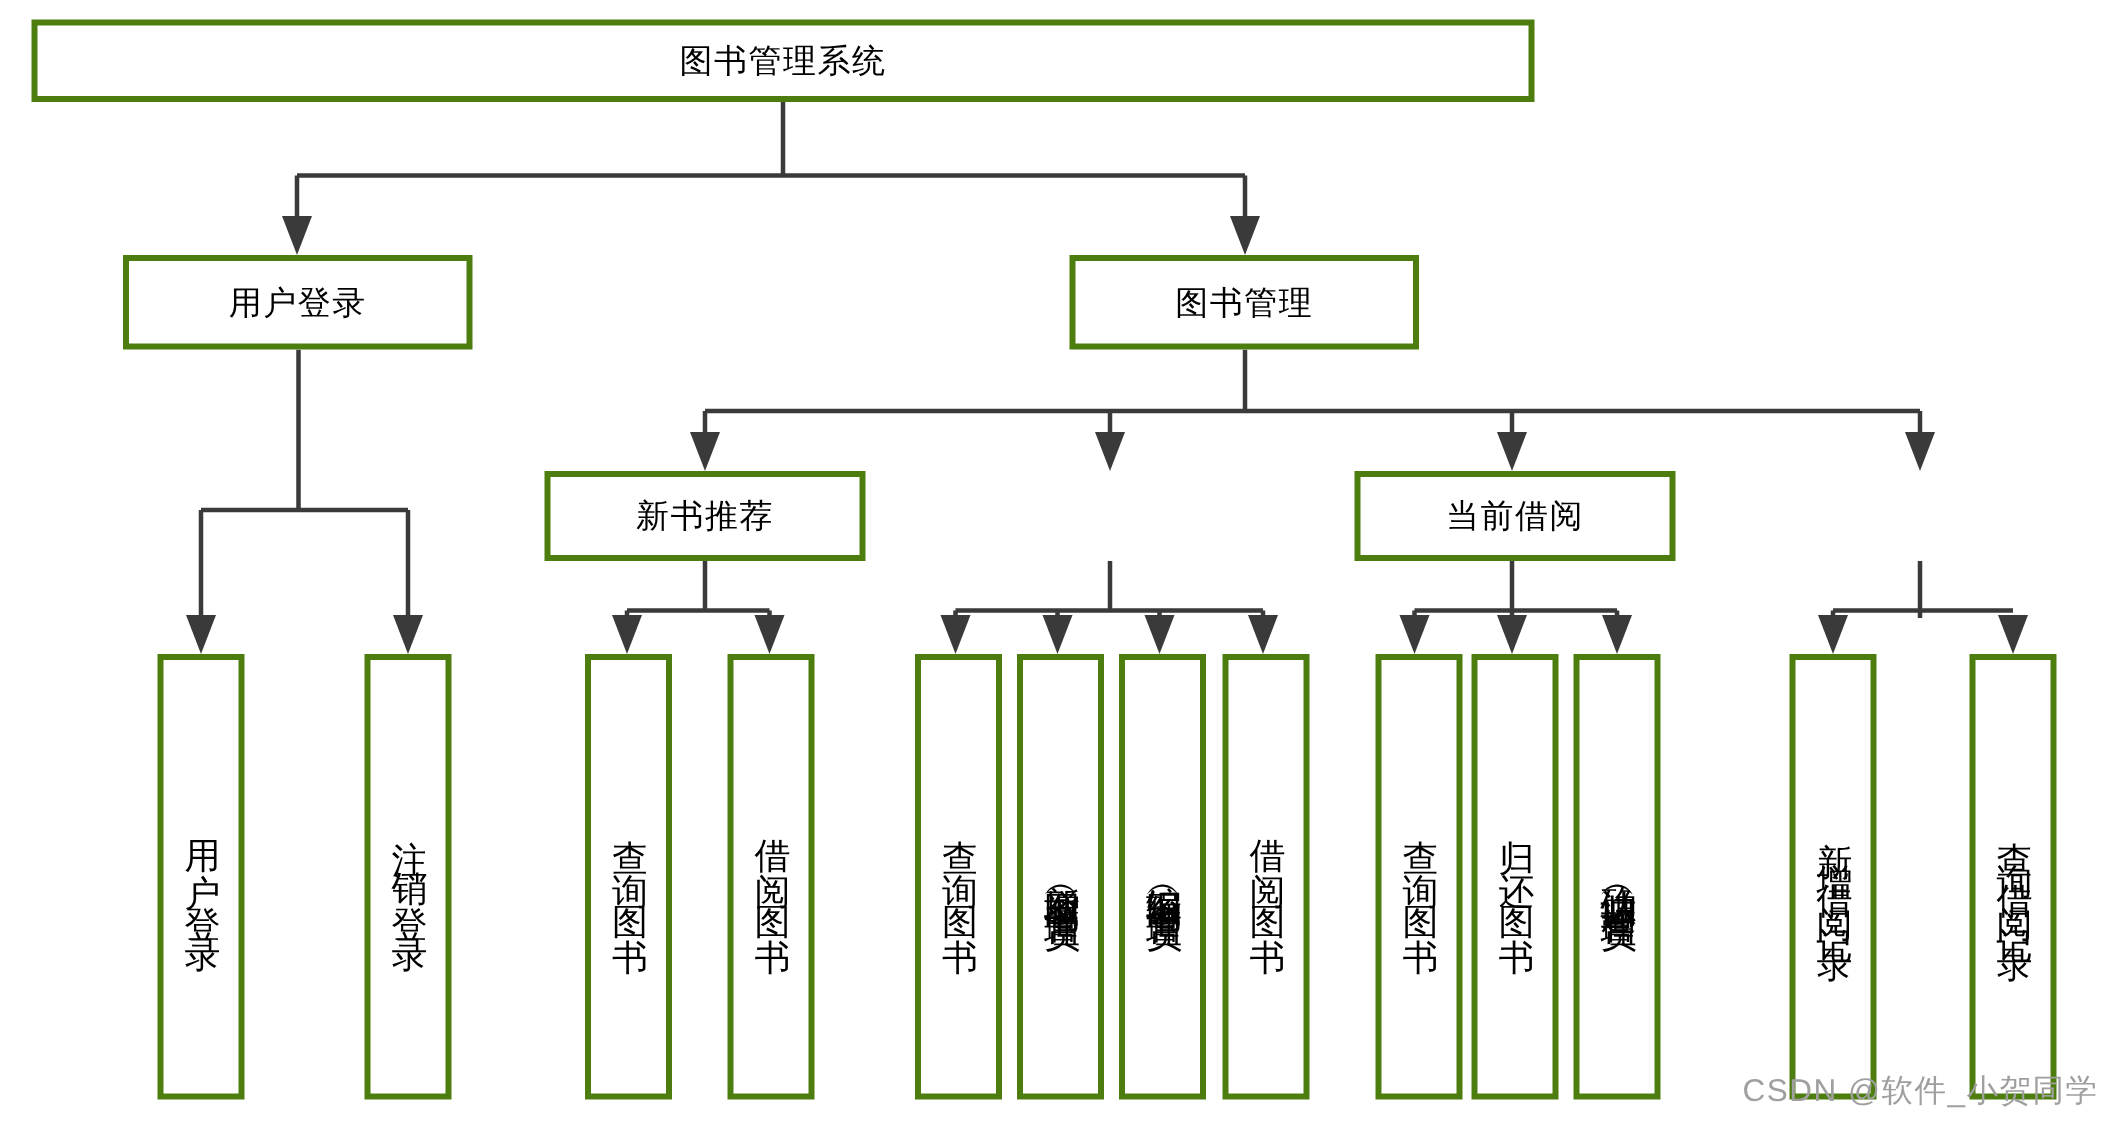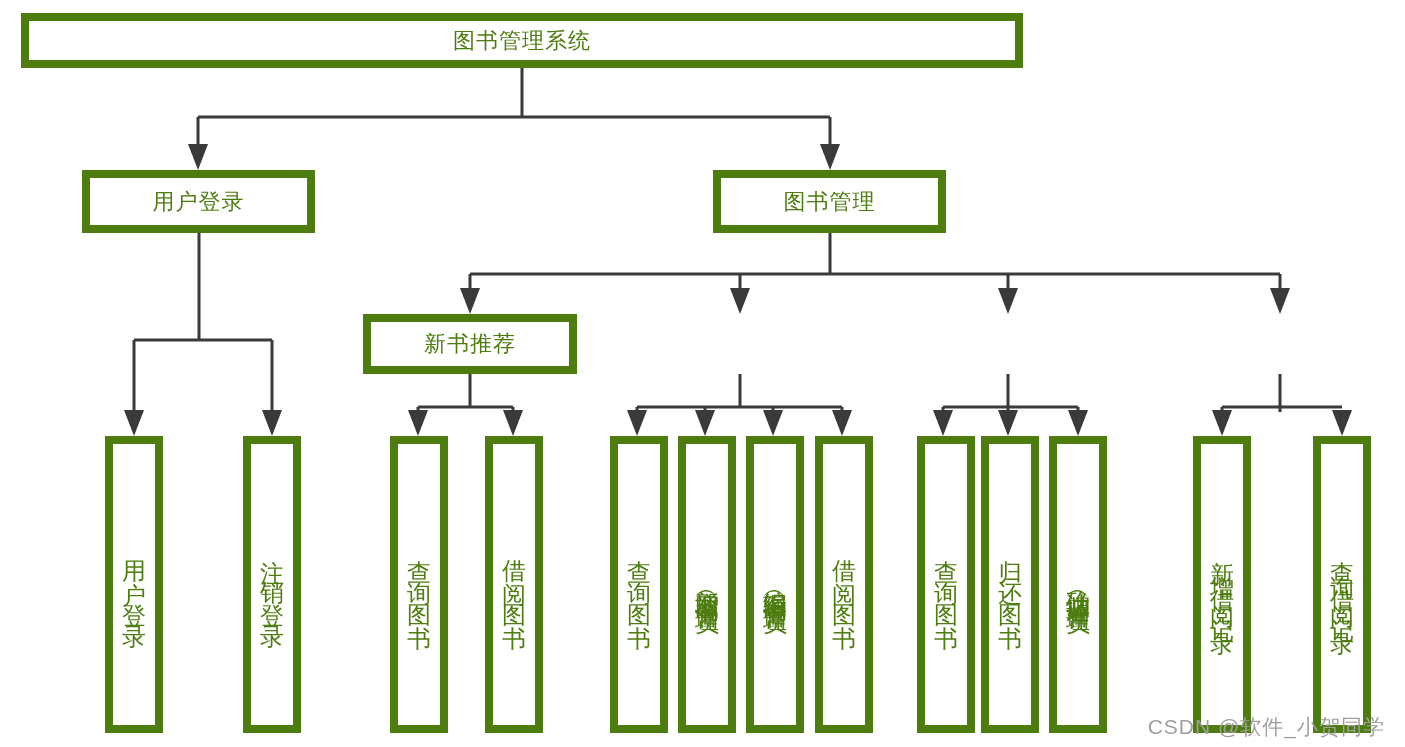--- a/index.html
+++ b/index.html
@@ -5,34 +5,34 @@
   html,body{margin:0;padding:0;}
   body{
     width:1405px;height:747px;position:relative;overflow:hidden;
     background:#ffffff;
     font-family:"Liberation Sans","DejaVu Sans",sans-serif;
   }
   .stage{position:absolute;inset:0;width:1405px;height:747px;}
   svg.wires{position:absolute;left:0;top:0;z-index:0;}
   .node{
     position:absolute;box-sizing:border-box;background:#ffffff;
-    border:8px solid #4d7c0f;color:#4d7c0f;z-index:1;
+    border:4px solid #4d7c0f;color:#000000;z-index:1;
     display:flex;align-items:center;justify-content:center;
   }
   .node .h-text{font-size:22px;letter-spacing:1px;white-space:nowrap;}
   .root{left:21px;top:13px;width:1002px;height:55px;}
   .lvl2{top:170px;height:63px;width:233px;}
   .lvl3{top:314px;height:60px;width:214px;}
   .leaf{top:436px;height:297px;width:58px;}
   .v-text{
     writing-mode:vertical-rl;
     font-size:24px;line-height:1;white-space:nowrap;
   }
   .watermark{
-    position:absolute;z-index:5;right:20px;bottom:6px;
+    position:absolute;z-index:5;right:6px;bottom:6px;
     font-size:21px;color:#9f9f9f;letter-spacing:1px;white-space:nowrap;
   }
 </style>
 </head>
 <body>
 
 <div class="stage">
 
   <svg class="wires" width="1405" height="747" viewBox="0 0 1405 747">
     <g stroke="#3a3a3a" stroke-width="3" fill="none">
@@ -88,20 +88,23 @@
   <div class="node lvl2" style="left:82px">
     <span class="h-text">用户登录</span>
   </div>
   <div class="node lvl3" style="left:363px">
     <span class="h-text">新书推荐</span>
   </div>
 
   <div class="node lvl2" style="left:713px">
     <span class="h-text">图书管理</span>
   </div>
+  <div class="node lvl3" style="left:903px">
+    <span class="h-text">当前借阅</span>
+  </div>
 
   <div class="node leaf" style="left:105px">
     <span class="v-text" style="letter-spacing: 22px;">用户登录</span>
   </div>
   <div class="node leaf" style="left:243px">
     <span class="v-text" style="letter-spacing: 22px;">注销登录</span>
   </div>
 
   <div class="node leaf" style="left:390px">
     <span class="v-text" style="letter-spacing: 22px;">查询图书</span>

